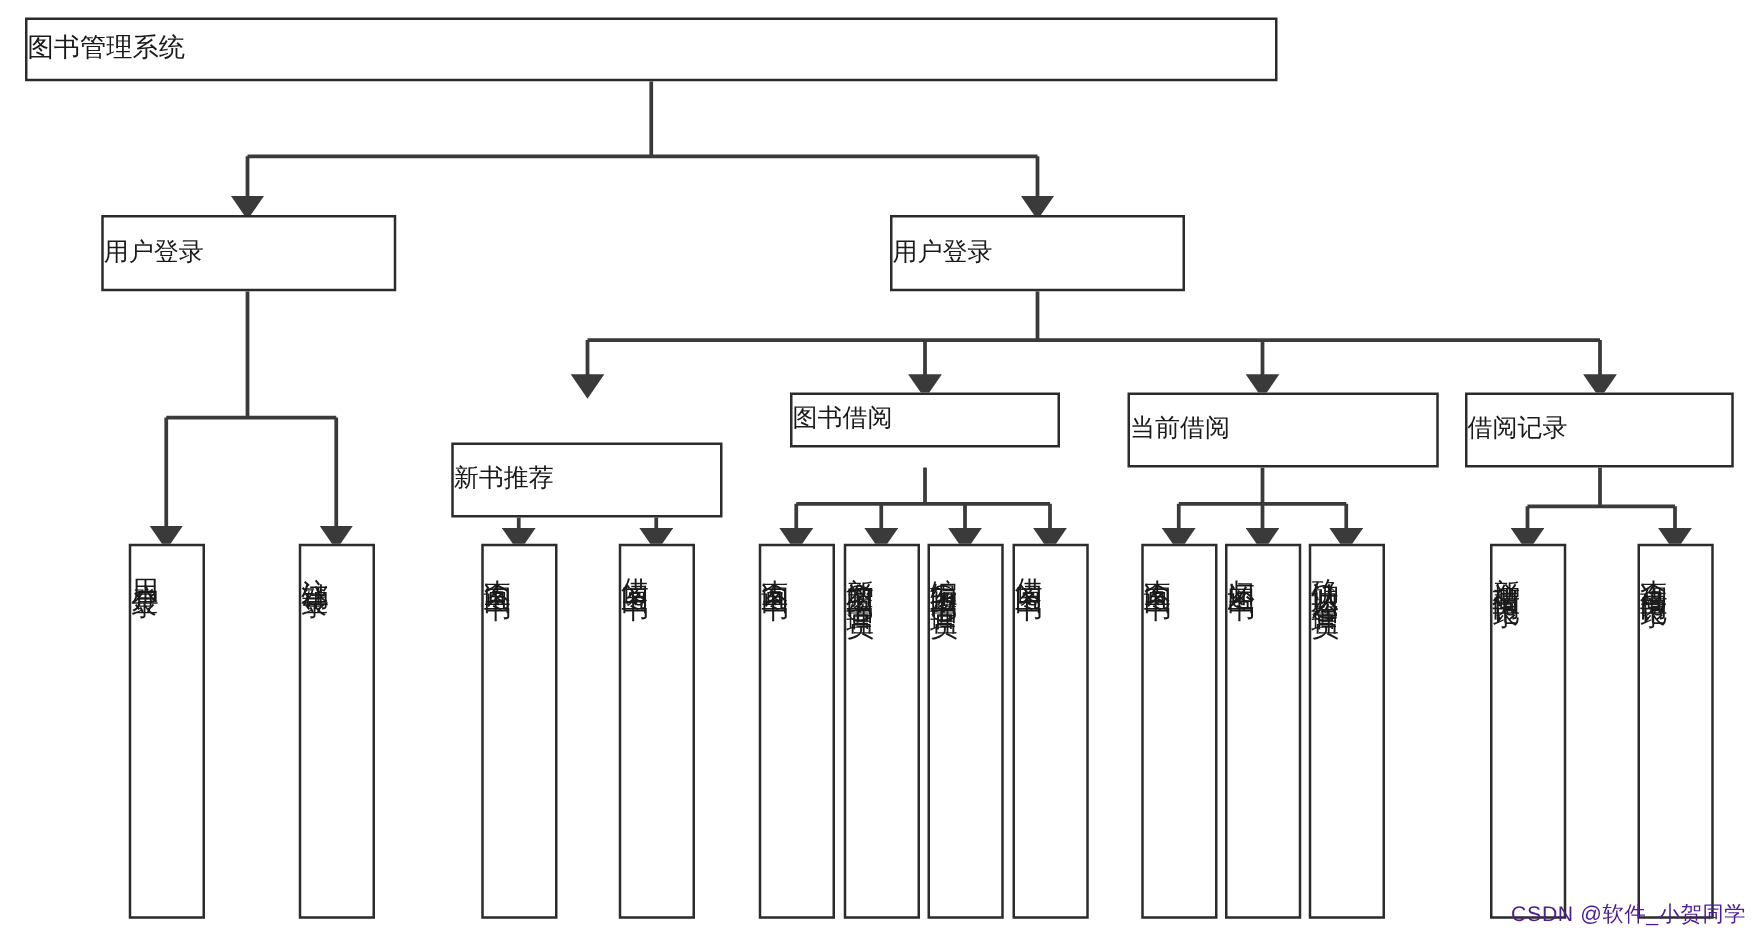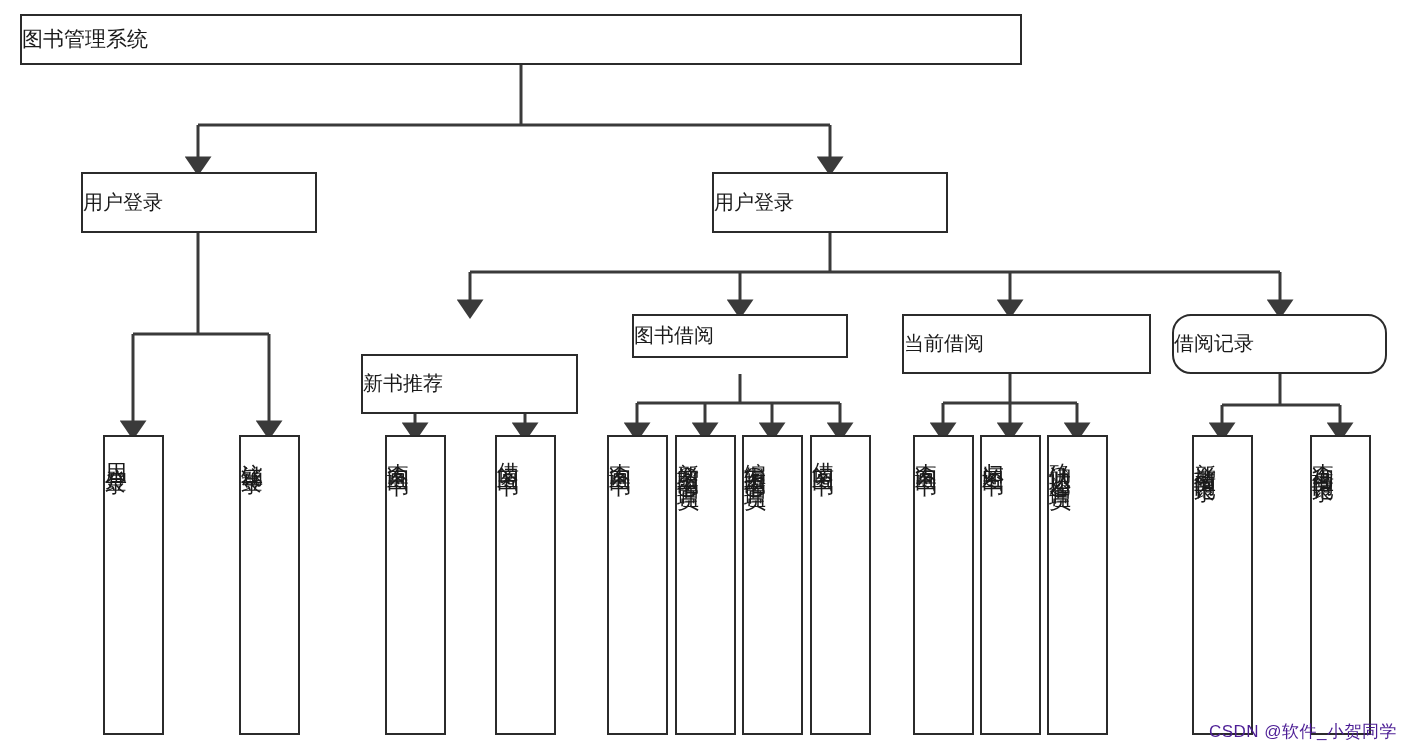--- a/index.html
+++ b/index.html
@@ -141,21 +141,21 @@
 
   <div class="node node-l2" style="left:361px; top:314px; width:217px; height:60px;margin-top:40px;">
     <span class="node-label">新书推荐</span>
   </div>
   <div class="node node-l2" style="left:632px; top:314px; width:216px; height:44px;">
     <span class="node-label">图书借阅</span>
   </div>
   <div class="node node-l2" style="left:902px; top:314px; width:249px; height:60px;">
     <span class="node-label">当前借阅</span>
   </div>
-  <div class="node node-l2" style="left:1172px; top:314px; width:215px; height:60px;border-radius:19px;">
+  <div class="node node-l2" style="left:1172px; top:314px; width:215px; height:60px;">
     <span class="node-label">借阅记录</span>
   </div>
 
   <div class="node node-leaf" style="left:103px; top:435px; width:61px; height:300px;">
     <span class="node-label">用户登录</span>
   </div>
   <div class="node node-leaf" style="left:239px; top:435px; width:61px; height:300px;">
     <span class="node-label">注销登录</span>
   </div>
 

